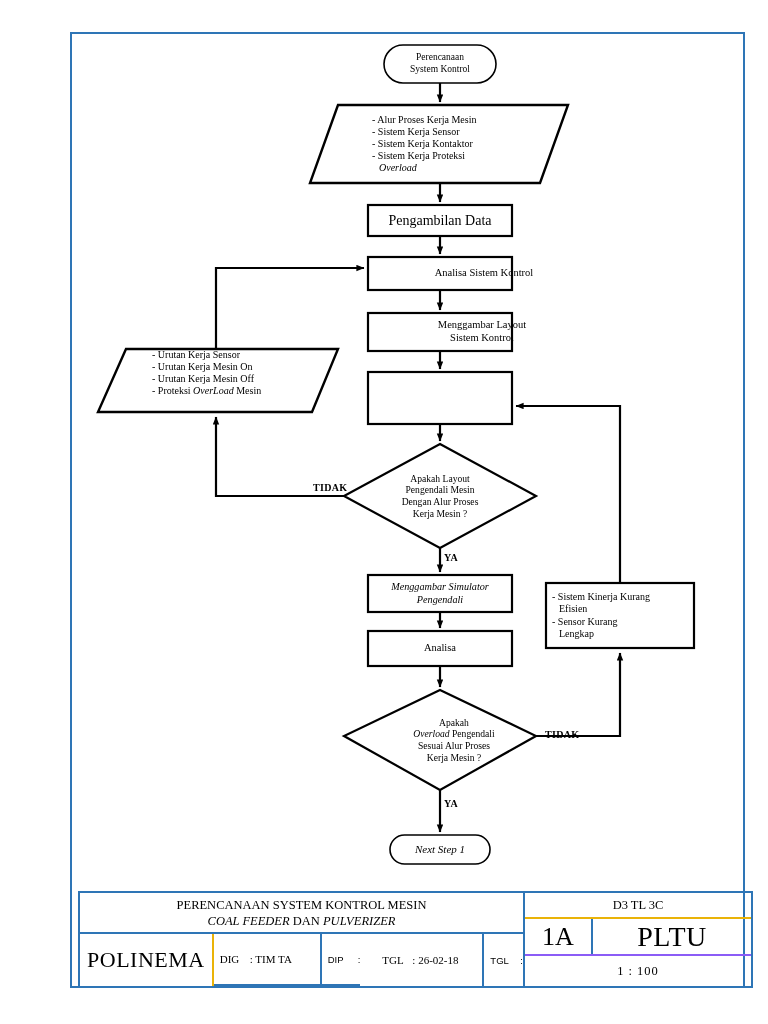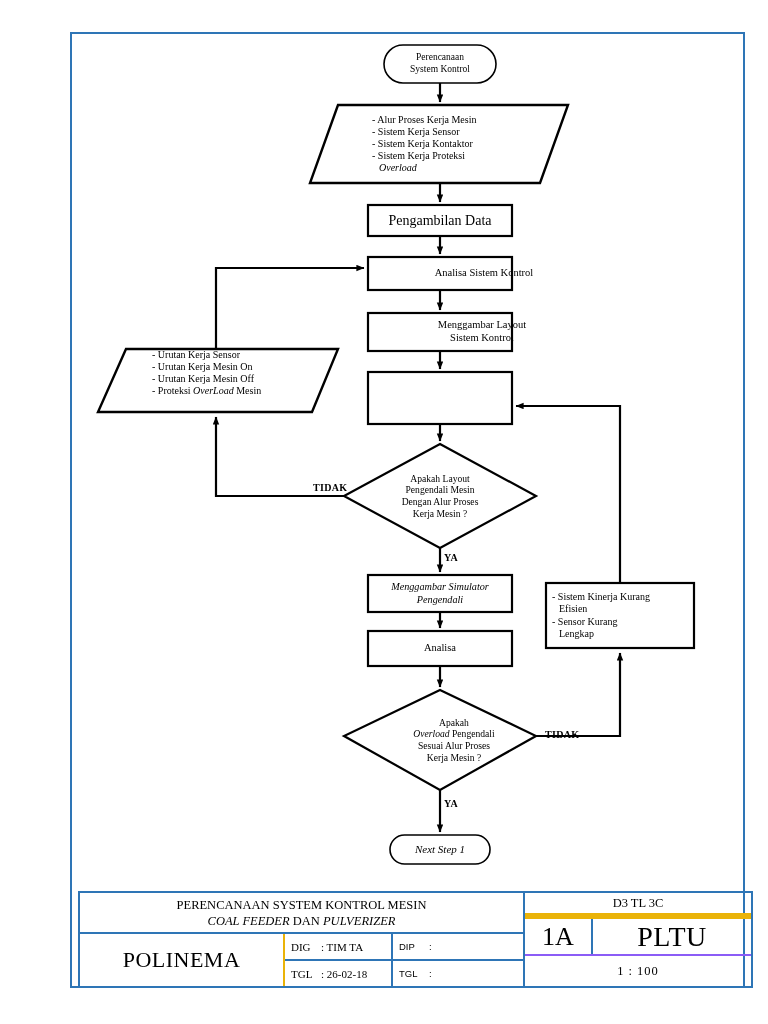--- a/index.html
+++ b/index.html
@@ -101,21 +101,22 @@
     align-items: center;
     justify-content: center;
     box-sizing: border-box;
     border-right: 2px solid #eab308;
     font-size: 22px;
     letter-spacing: .5px;
   }
   #tb-fields {
     flex: 1;
     display: flex;
-    flex-direction: column;
+    flex-direction: row;
+    gap: 16px;
   }
   .tb-fieldrow {
     flex: 1;
     display: flex;
     box-sizing: border-box;
   }
   .tb-fieldrow.top { border-bottom: 2px solid #2E75B6; }
   .tb-cell {
     display: flex;
     align-items: center;
@@ -133,21 +134,21 @@
     flex: 1;
     display: flex;
     flex-direction: column;
   }
   #tb-prodi {
     height: 26px;
     display: flex;
     align-items: center;
     justify-content: center;
     box-sizing: border-box;
-    border-bottom: 6px solid #eab308;
+    border-bottom: 2px solid #eab308;
     font-size: 12.5px;
   }
   #tb-midrow {
     height: 37px;
     display: flex;
     box-sizing: border-box;
     border-bottom: 2px solid #8b5cf6;
   }
   #tb-sheetno {
     width: 68px;

